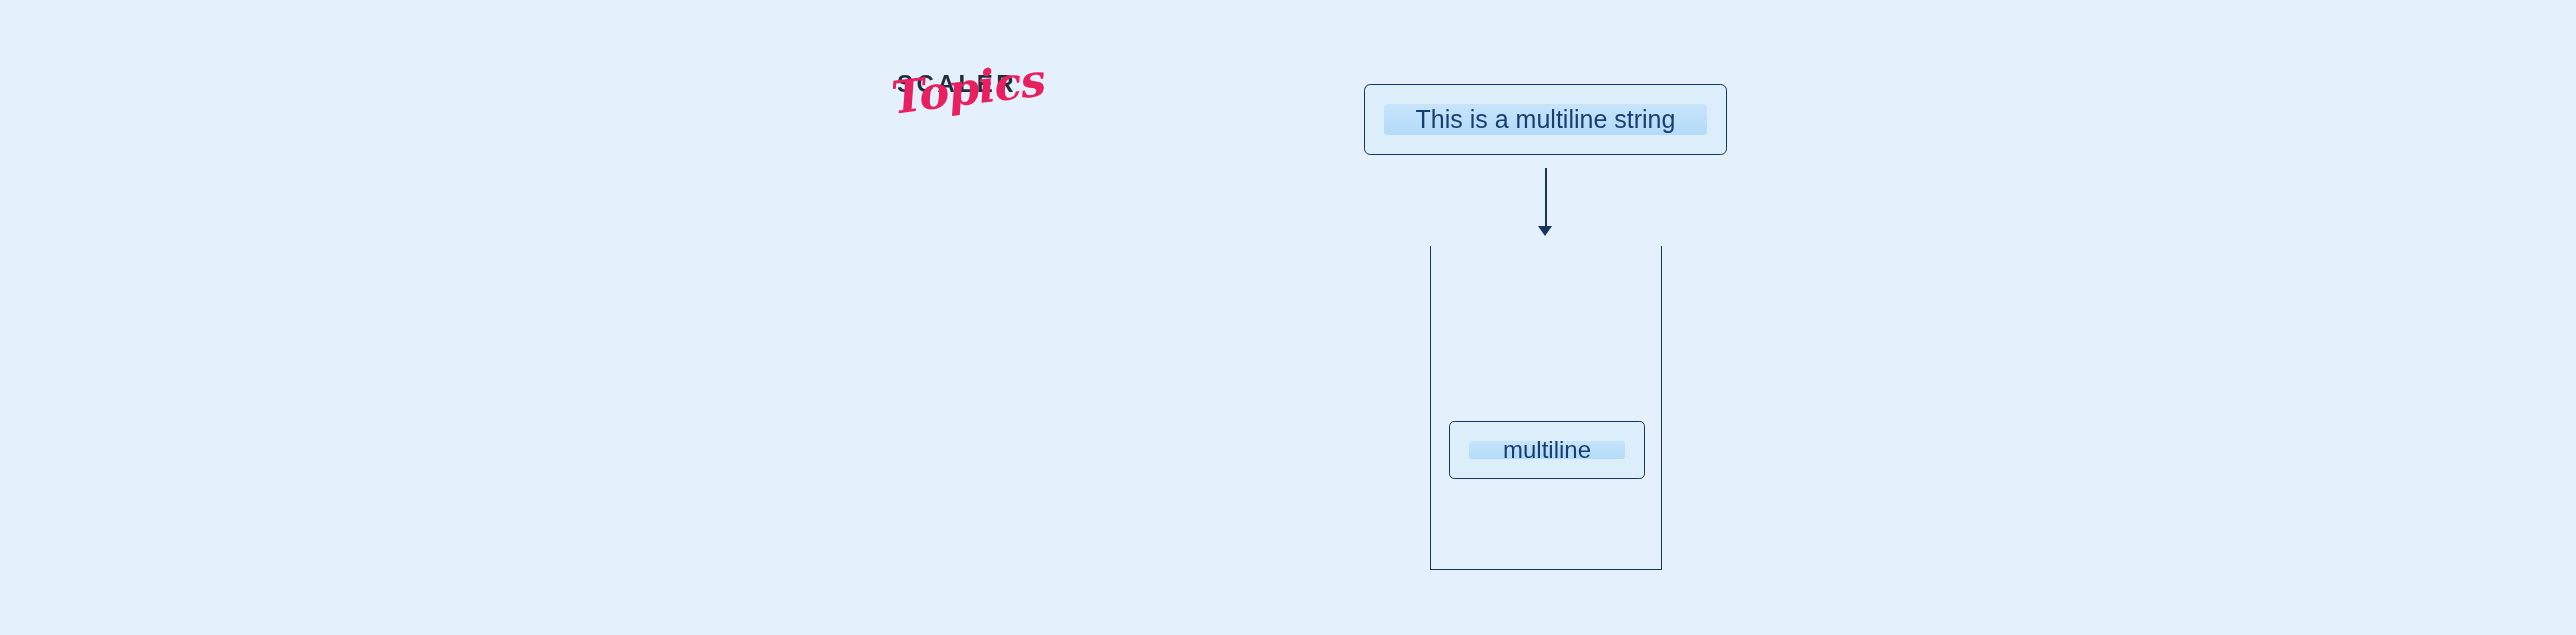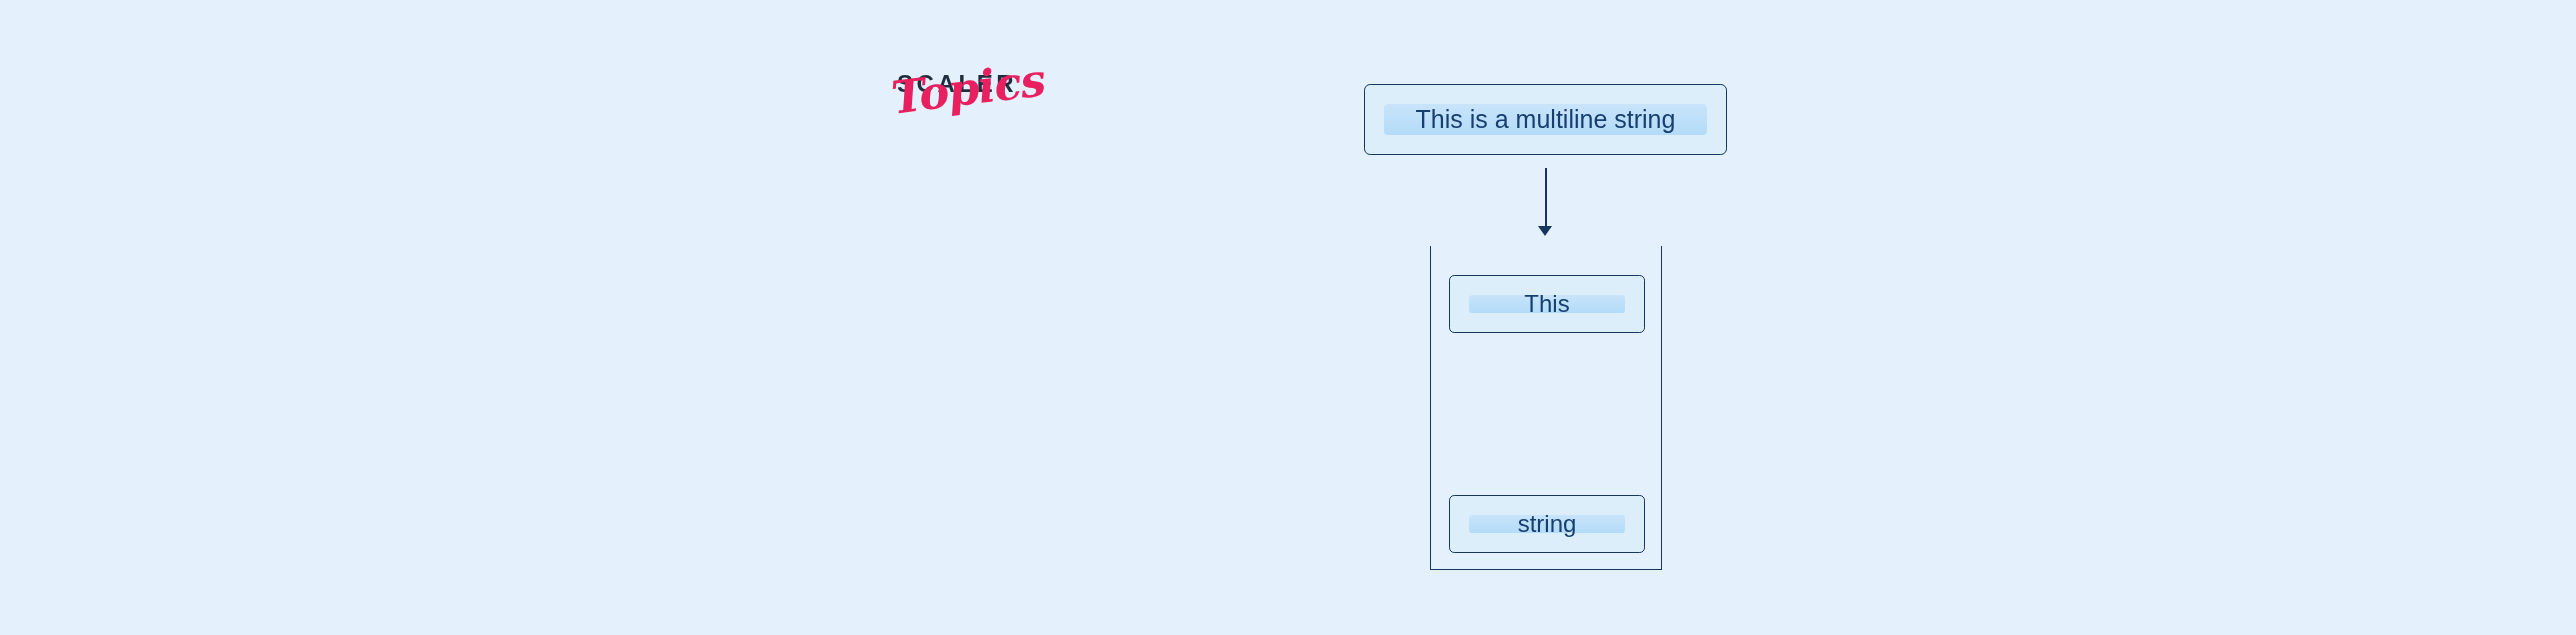--- a/index.html
+++ b/index.html
@@ -141,28 +141,23 @@
     <div class="dbox-inner">
       <span class="dbox-label">This is a multiline string</span>
     </div>
   </div>
 
   <div class="arrow-line"></div>
   <div class="arrow-head"></div>
 
   <div class="stack-container"></div>
 
-  <div class="dbox stack-item stack-item-0">
+
+
+  <div class="dbox stack-item stack-item-2">
     <div class="dbox-inner">
-      <span class="dbox-label">This</span>
+      <span class="dbox-label">multiline</span>
     </div>
   </div>
 
-
-
-  <div class="dbox stack-item stack-item-3">
-    <div class="dbox-inner">
-      <span class="dbox-label">string</span>
-    </div>
-  </div>
 
 </div>
 
 
 </body></html>

